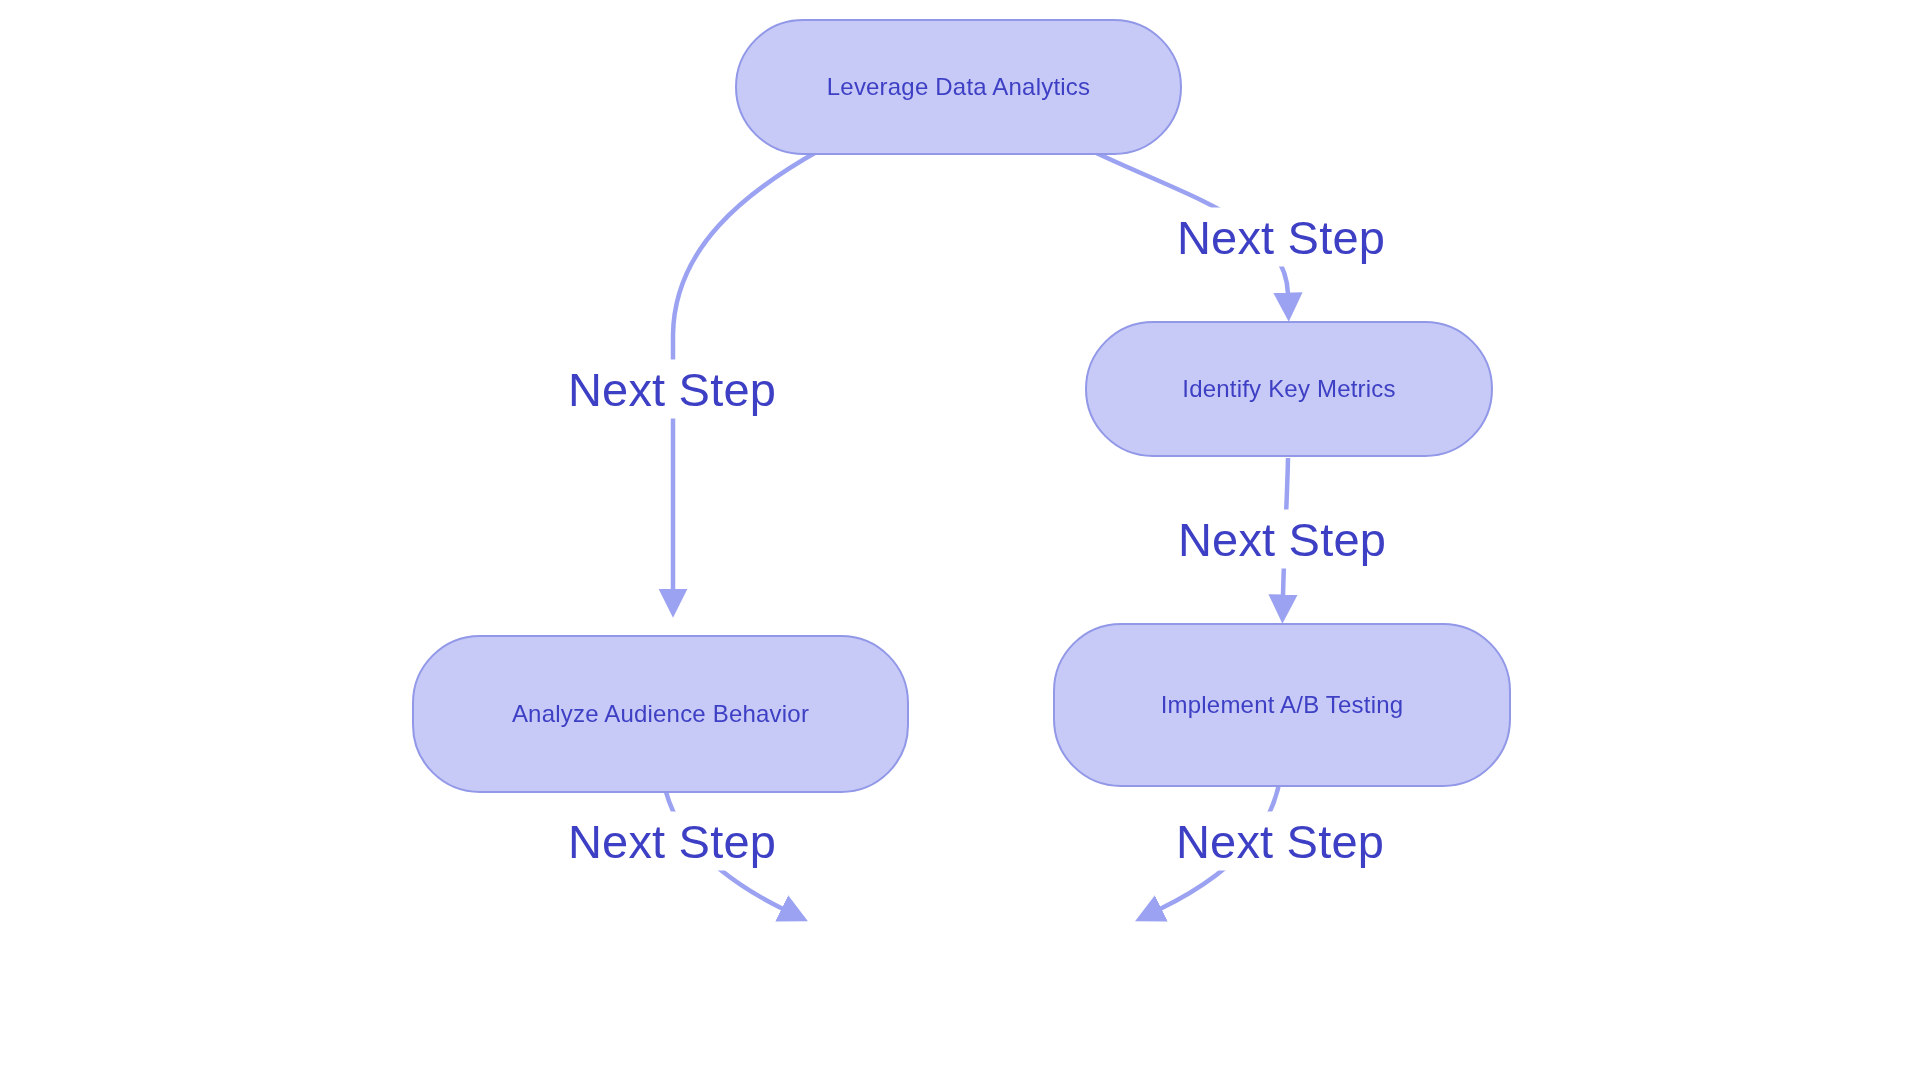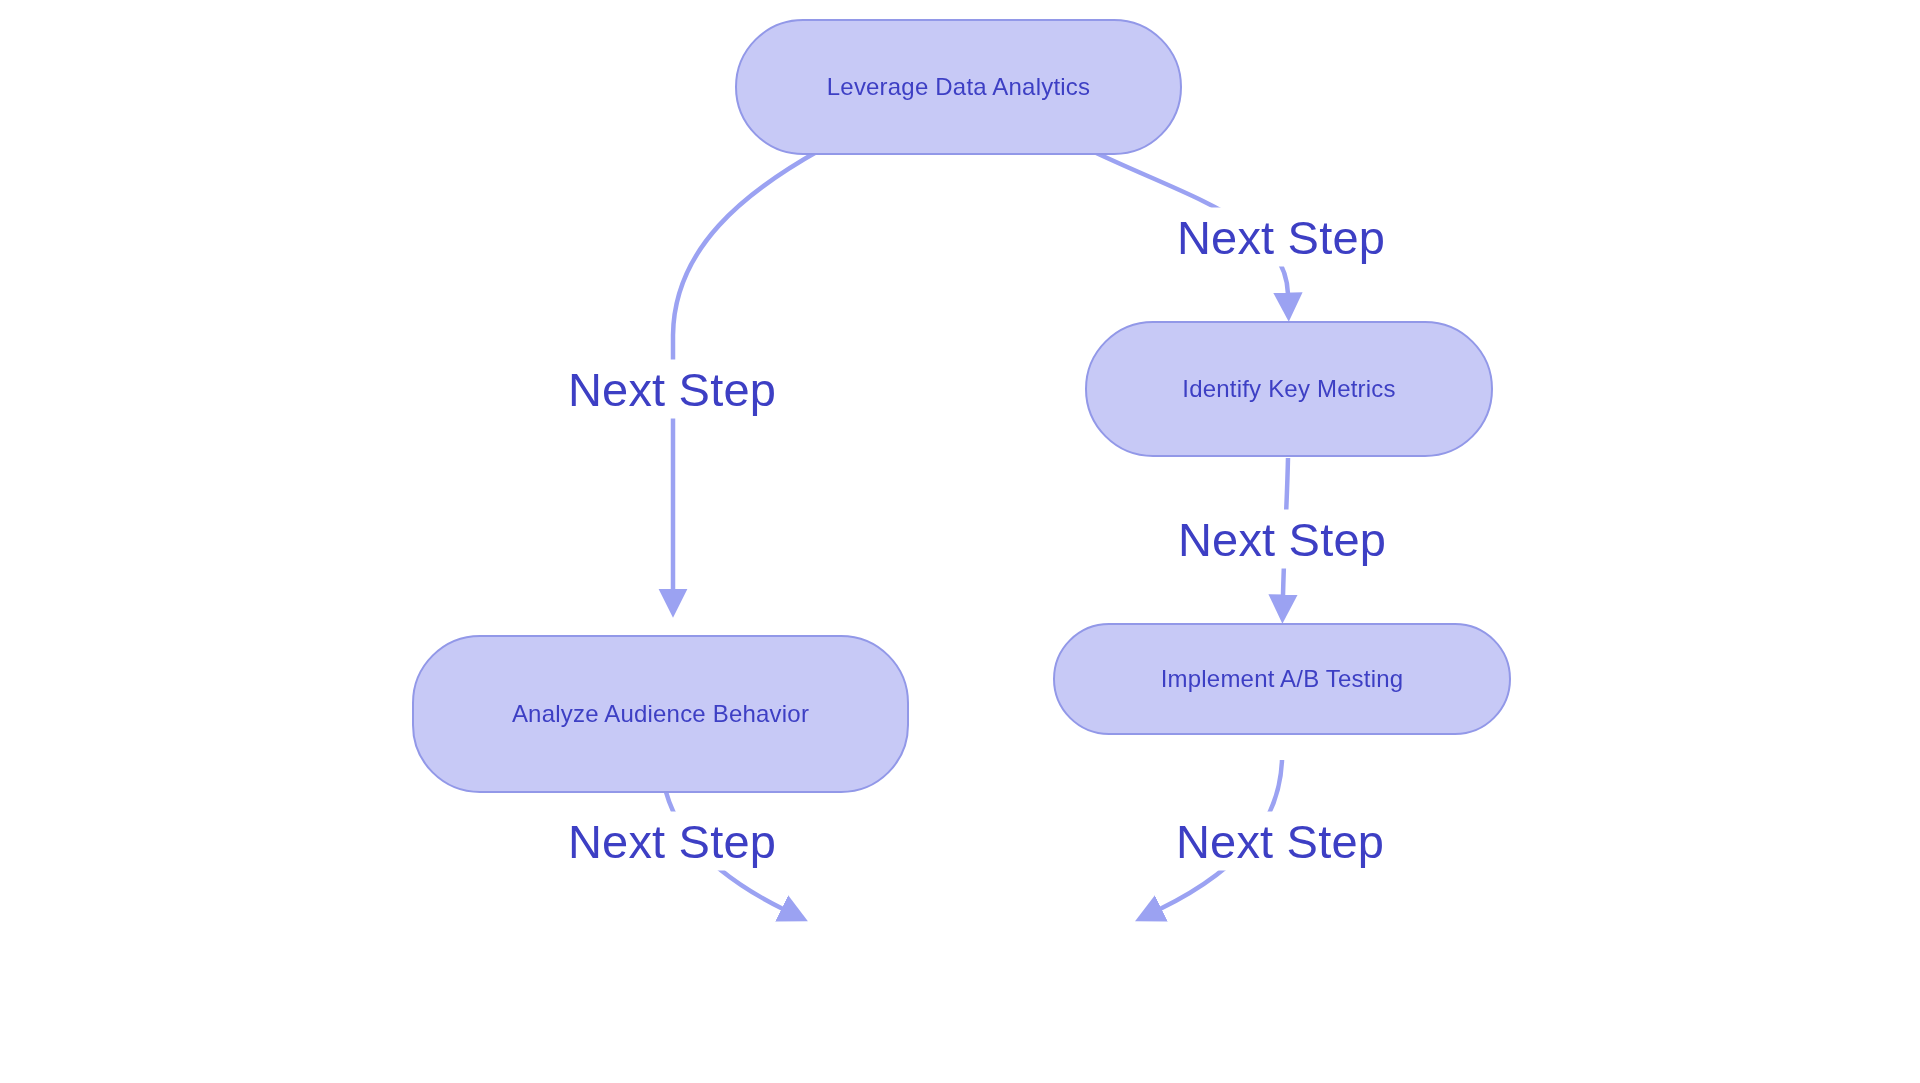--- a/index.html
+++ b/index.html
@@ -35,21 +35,21 @@
     border-radius:68px;
     color:var(--node-text);
     font-size:24px;
     letter-spacing:0.2px;
     text-align:center;
     white-space:nowrap;
   }
   .n0{left:735px;top:19px;width:447px;height:136px;}
   .n1{left:1085px;top:321px;width:408px;height:136px;}
   .n2{left:412px;top:608px;width:497px;height:158px;margin-top:27px;}
-  .n3{left:1053px;top:623px;width:458px;height:112px;}
+  .n3{left:1053px;top:623px;width:458px;height:164px;}
   .n4{left:768px;top:922px;width:424px;height:138px;}
   .edge-label{
     position:absolute;
     transform:translate(-50%,-50%);
     background:var(--background);
     color:var(--edge-label-text);
     font-size:47px;
     letter-spacing:0.2px;
     padding:2px 8px;
     white-space:nowrap;

